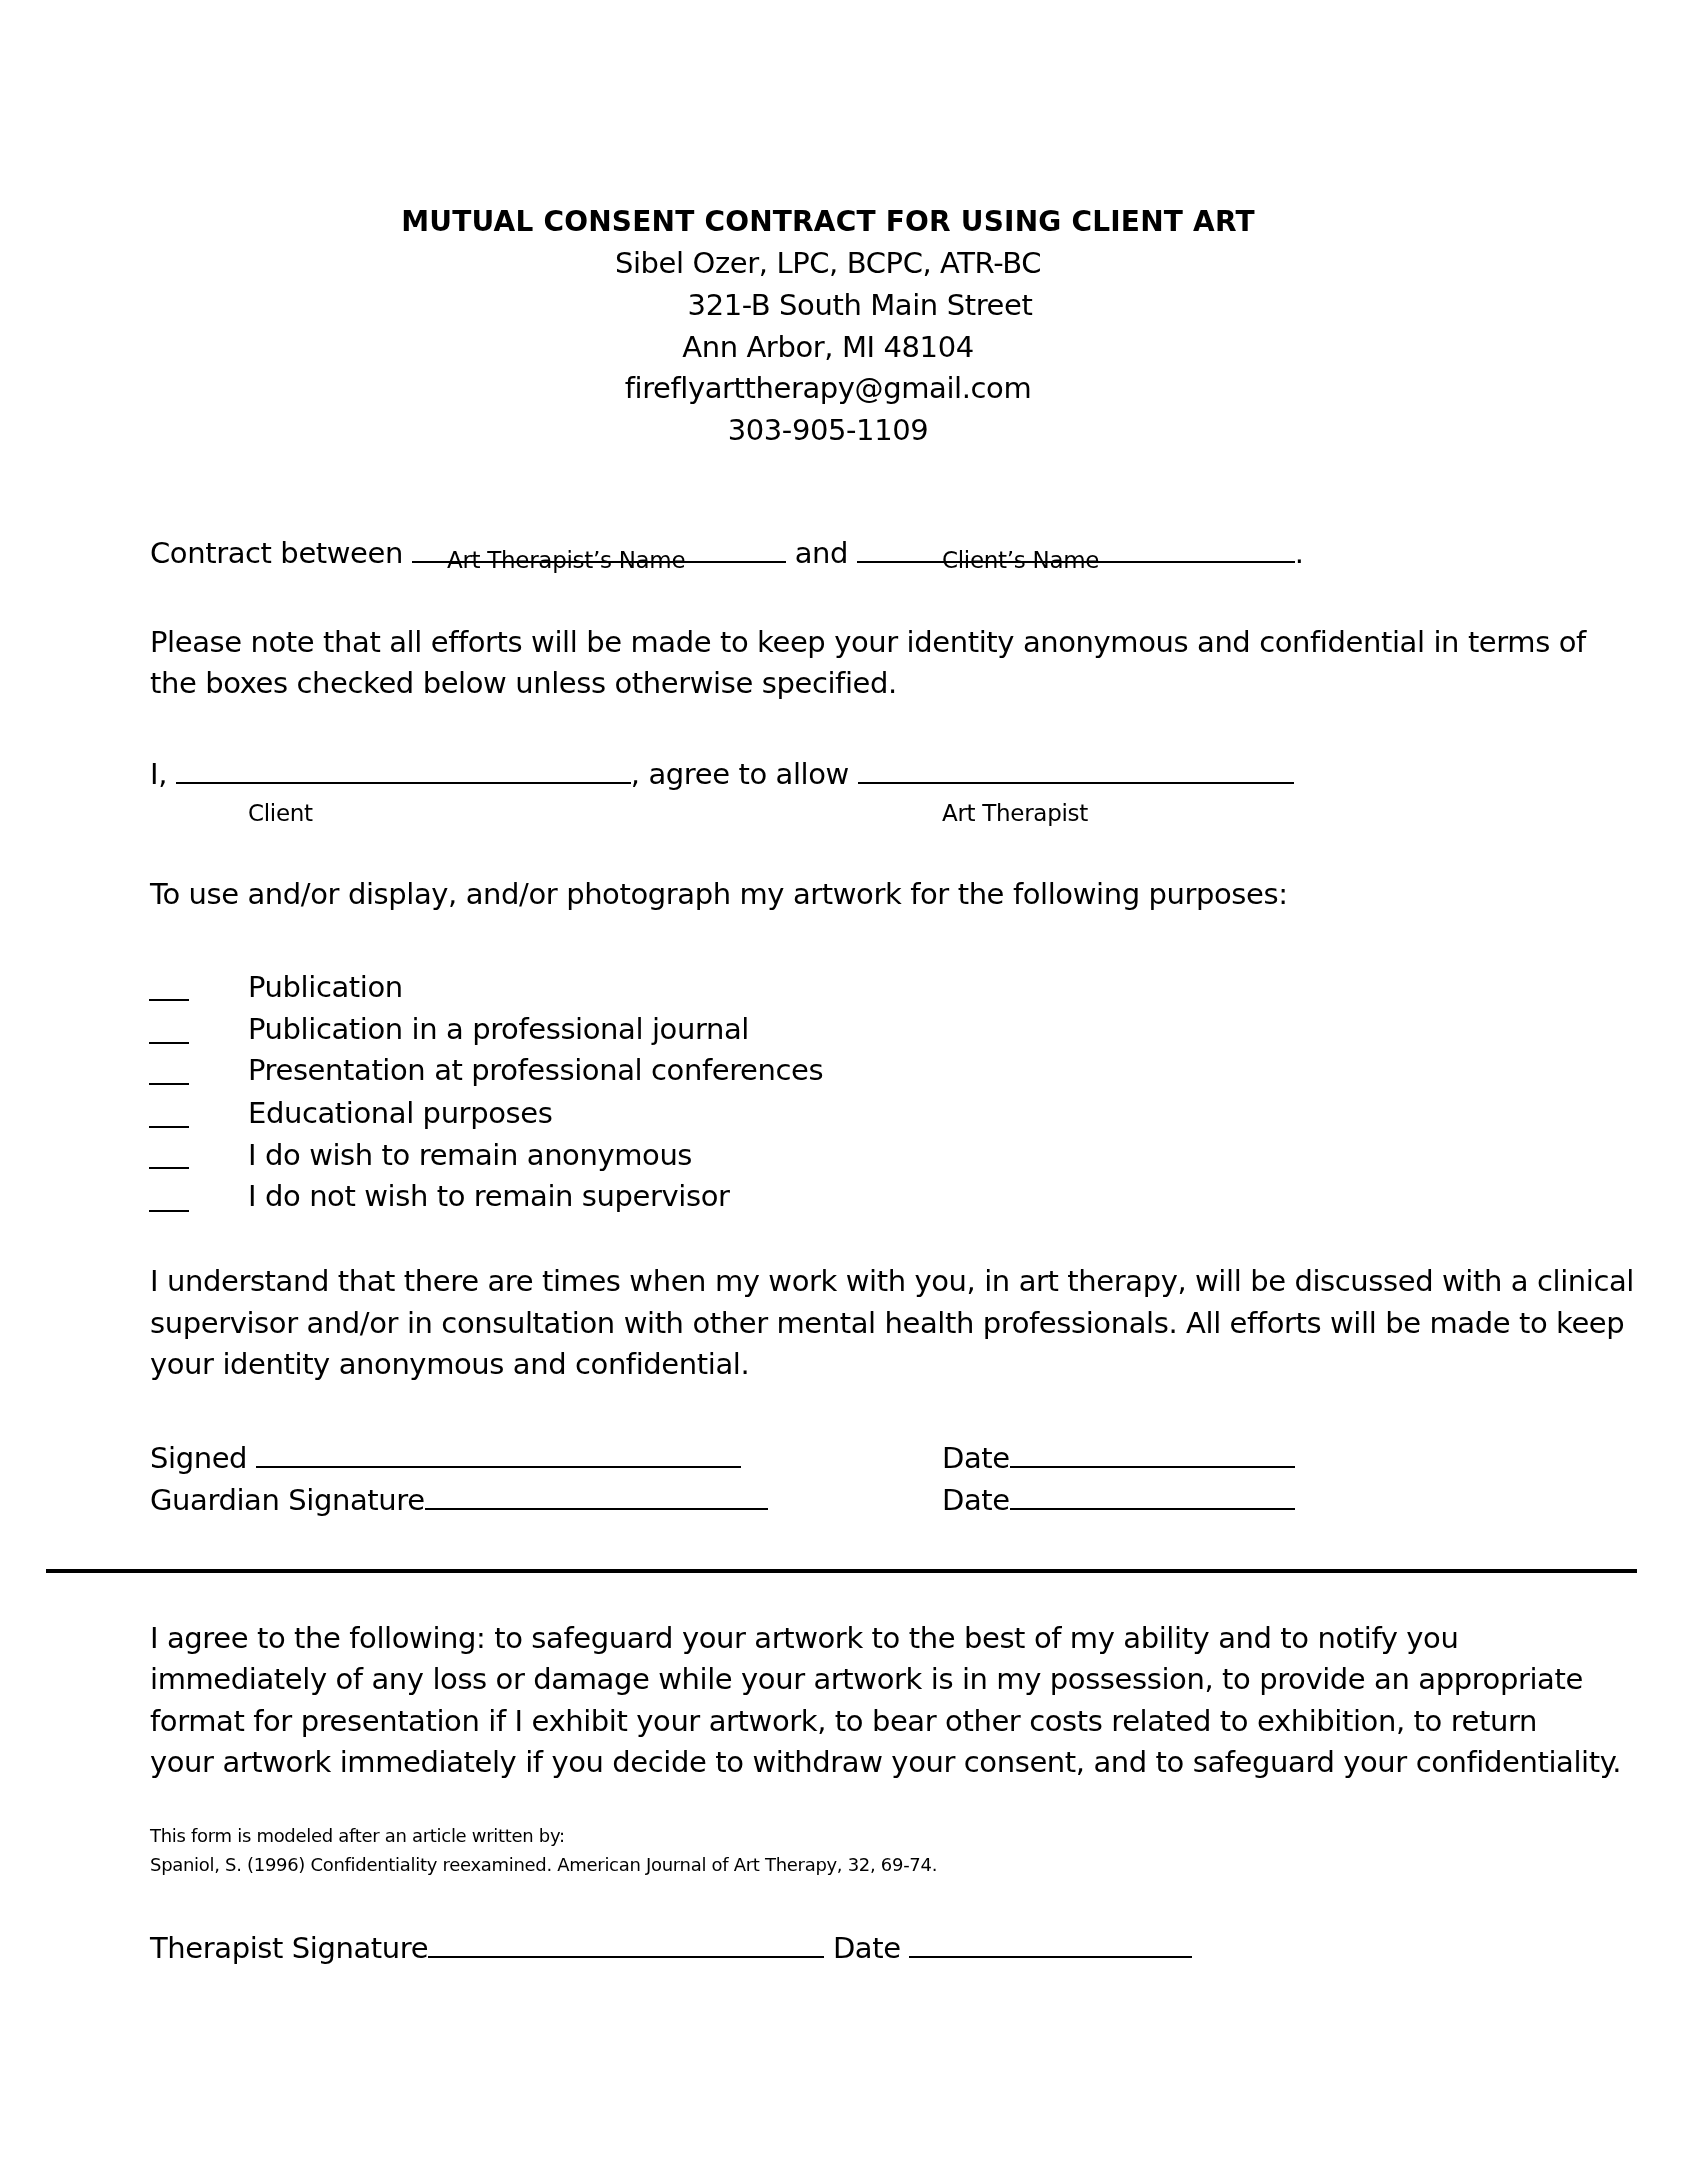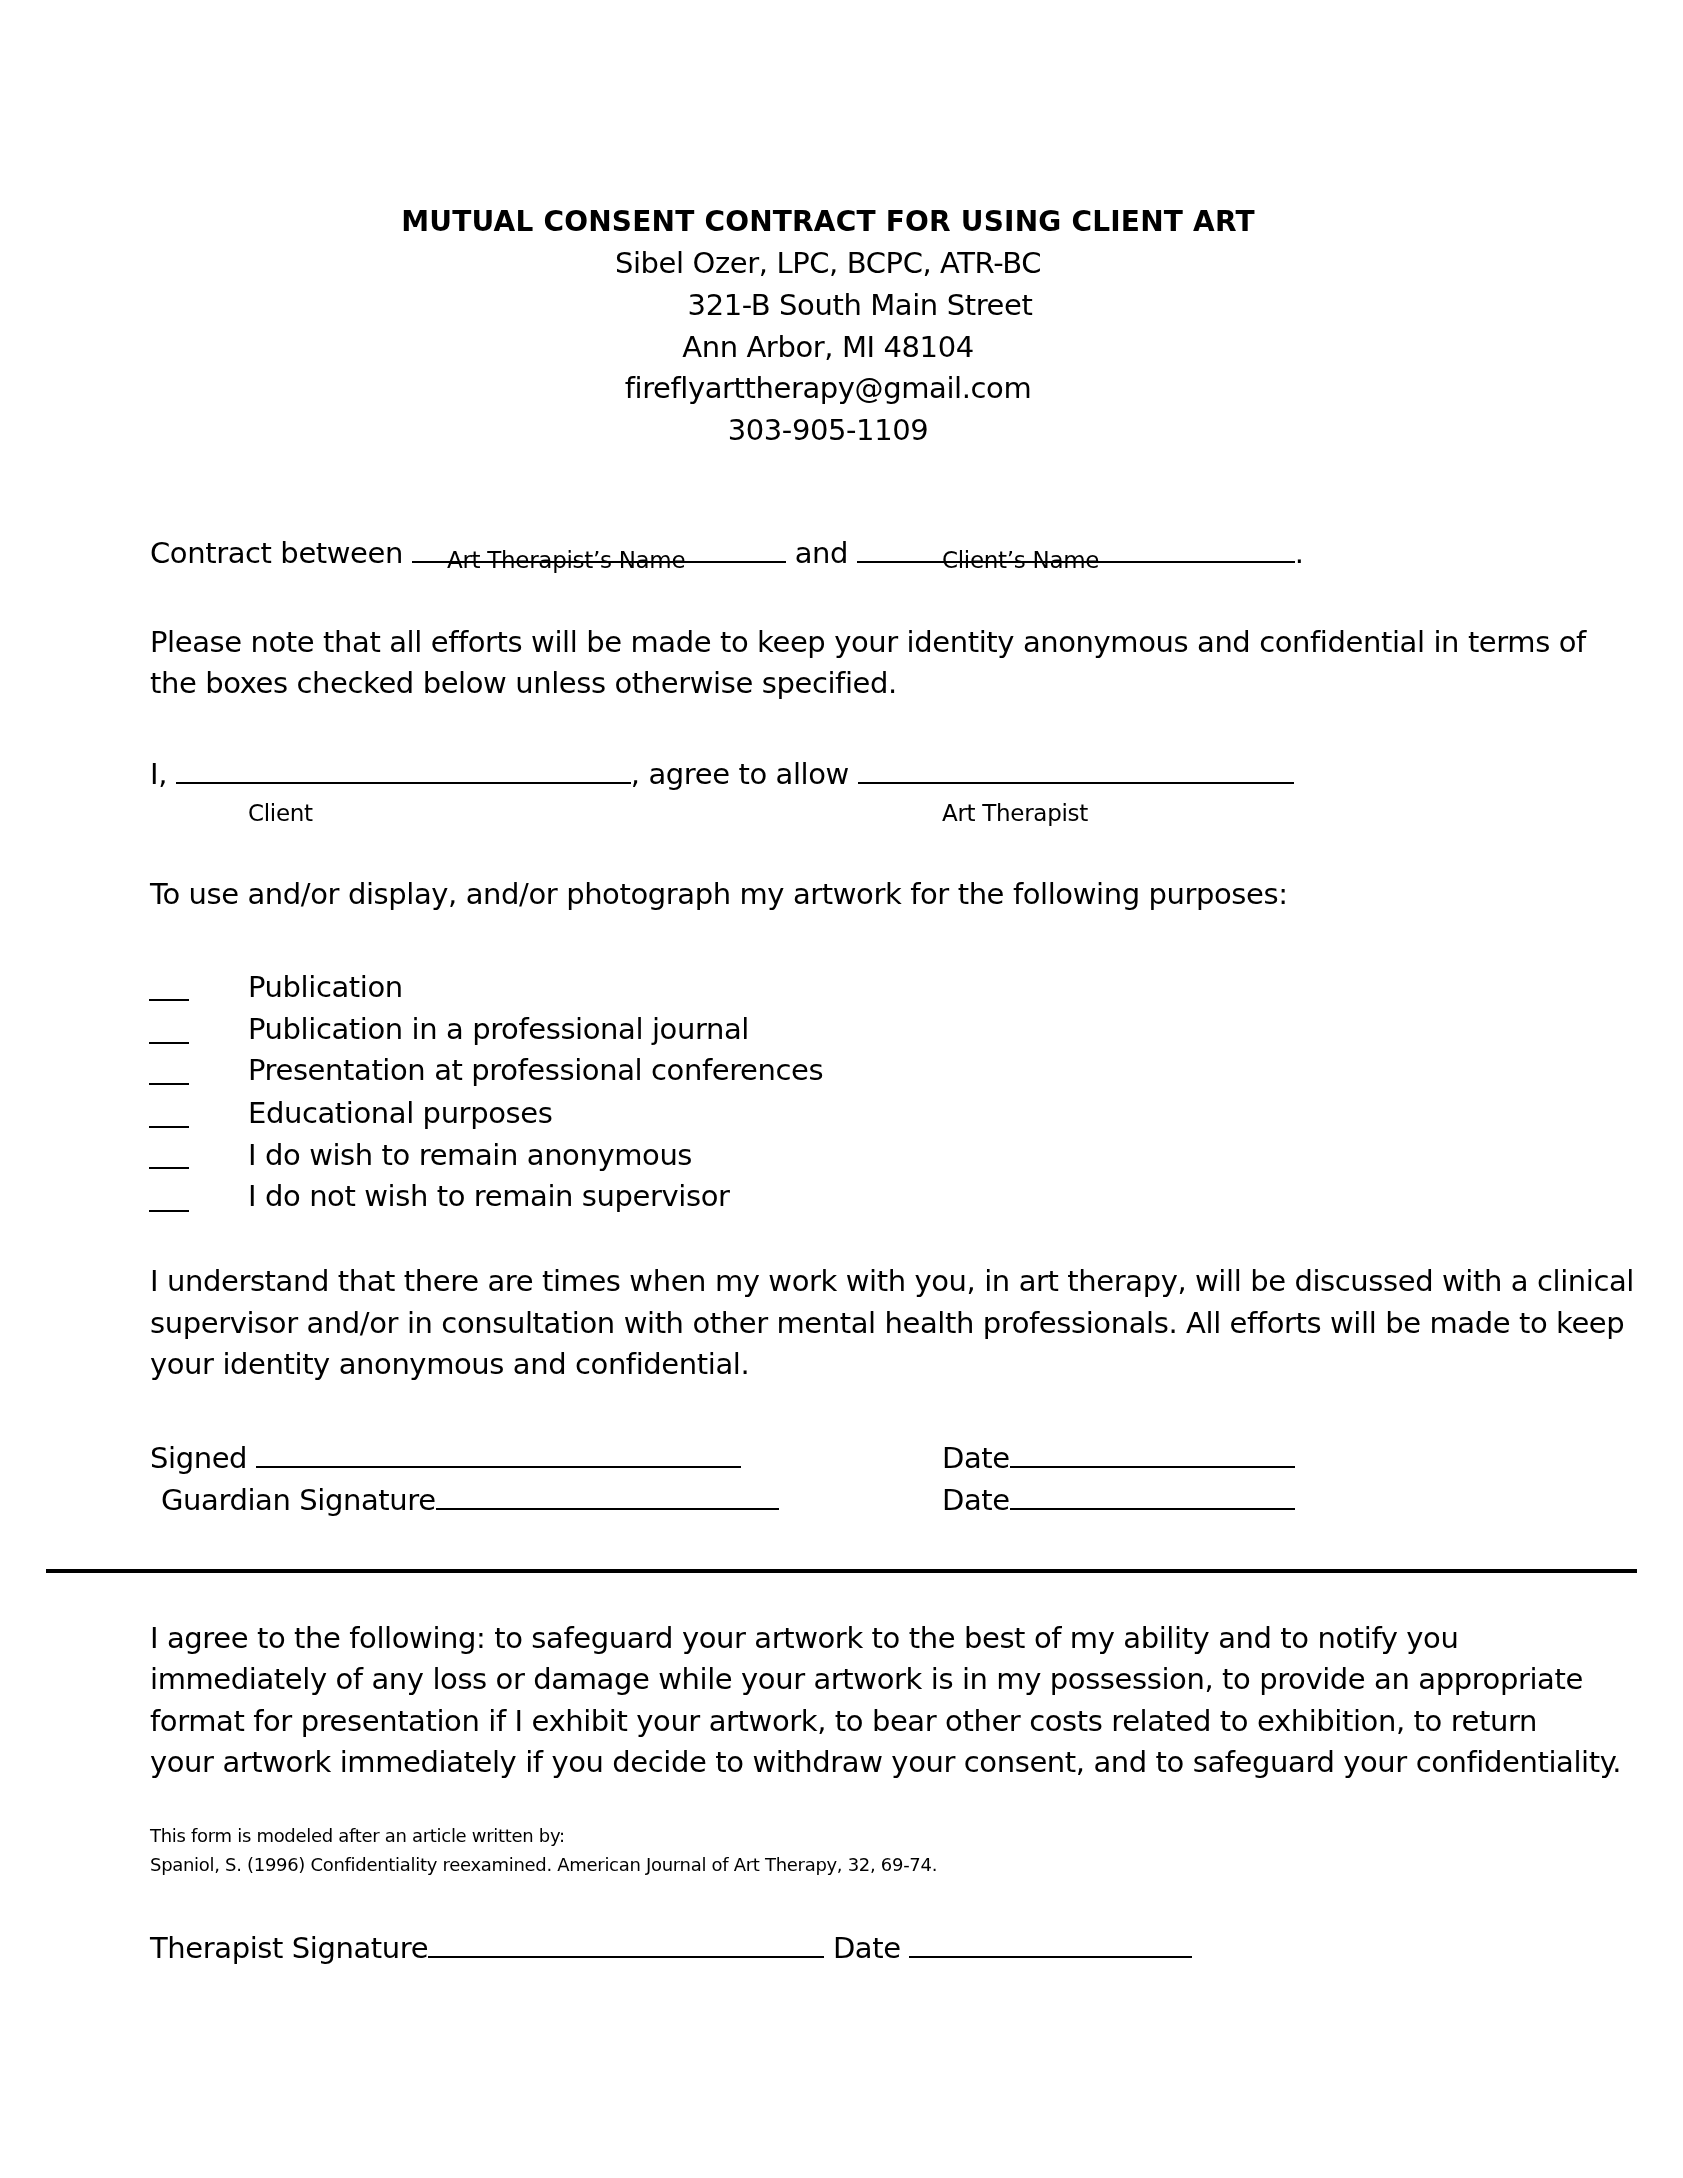--- a/index.html
+++ b/index.html
@@ -69,21 +69,21 @@
 <div class="ln f30" style="left:150px; top:1309px;">supervisor and/or in consultation with other mental health professionals. All efforts will be made to keep</div>
 <div class="ln f30" style="left:150px; top:1350px;text-align:center;">your identity anonymous and confidential.</div>
 
 <div class="ln f30" style="left:150px; top:1444px;">
   <span>Signed</span>
   <span class="blank" style="width:485px;"></span>
 </div>
 <div class="ln f30" style="left:942px; top:1444px;">
   <span>Date</span><span class="blank" style="width:285px;"></span>
 </div>
-<div class="ln f30" style="left:150px; top:1486px;margin-left:11px;">
+<div class="ln f30" style="left:150px; top:1486px;">
   <span>Guardian Signature</span><span class="blank" style="width:343px;"></span>
 </div>
 <div class="ln f30" style="left:942px; top:1486px;">
   <span>Date</span><span class="blank" style="width:285px;"></span>
 </div>
 
 <div class="rule"></div>
 
 <div class="ln f30" style="left:150px; top:1624px;">I agree to the following: to safeguard your artwork to the best of my ability and to notify you</div>
 <div class="ln f30" style="left:150px; top:1665px;">immediately of any loss or damage while your artwork is in my possession, to provide an appropriate</div>

